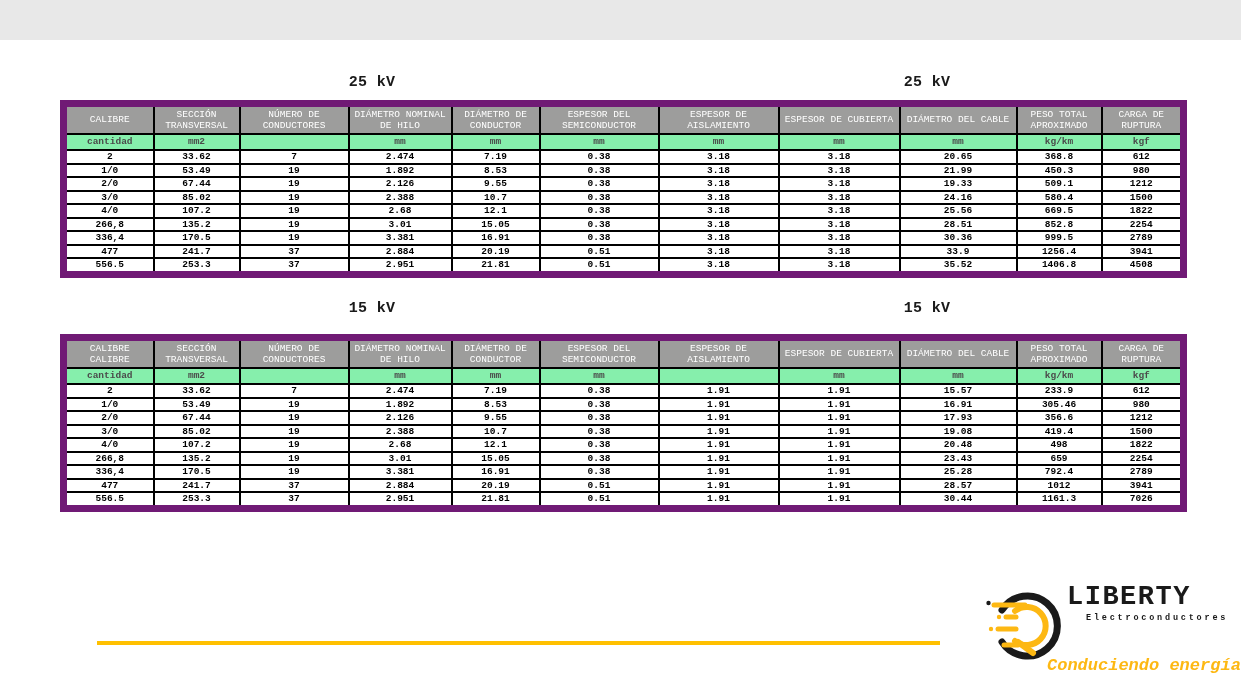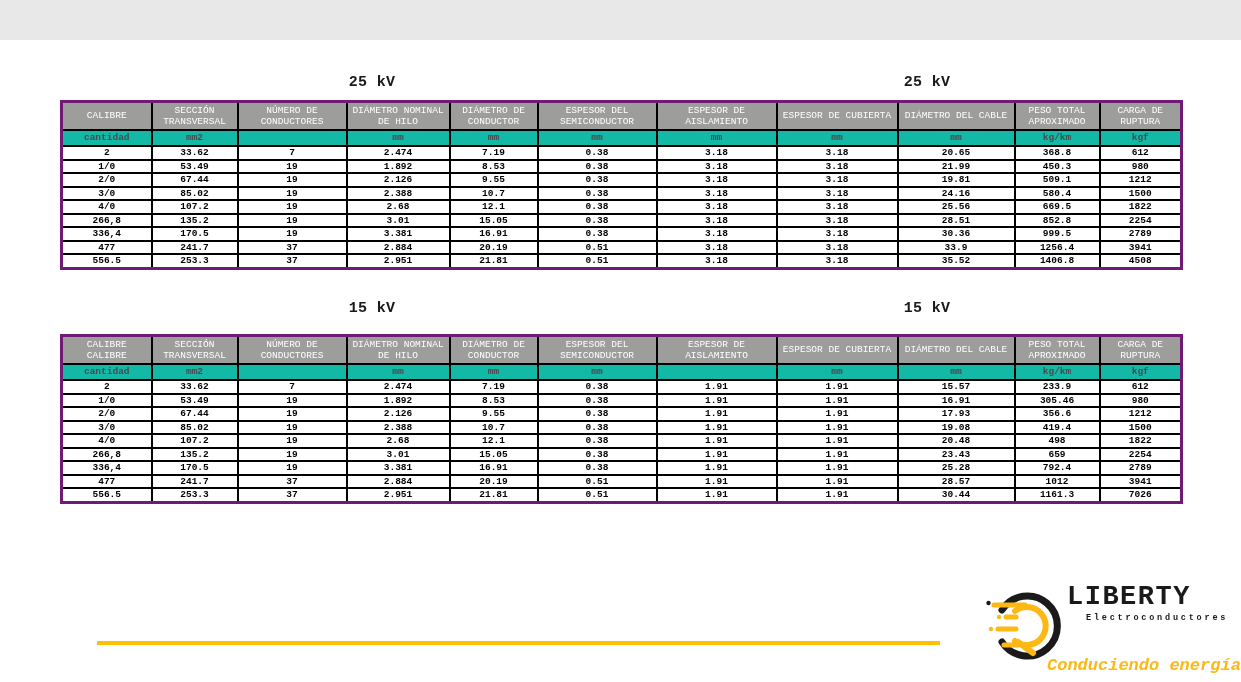--- a/index.html
+++ b/index.html
@@ -15,34 +15,34 @@
   .kv-title{
     position:absolute;top:0;transform:translateX(-50%);
     font-size:15px;font-weight:800;color:#1a1a1a;
     letter-spacing:0.3px;white-space:nowrap;
   }
   .kv-title.left{left:312px;}
   .kv-title.right{left:867px;}
   .spec-table{
     position:absolute;left:60px;
     border-collapse:collapse;table-layout:fixed;width:1120px;
-    border:3px solid #701a75;background:#fff;
+    border:7px solid #701a75;background:#fff;
   }
   .spec-table th,.spec-table td{
     border:2px solid #000;
     text-align:center;vertical-align:middle;
     padding:0 2px;overflow:hidden;
   }
   .spec-table th{
     background:#9d9d9c;color:#ffffff;
     font-size:9.5px;font-weight:500;line-height:1.18;
     white-space:pre-line;height:26px;
   }
   .spec-table tr.unit-row td{
-    background:#14b8a6;color:#4a4a4a;
+    background:#86efac;color:#4a4a4a;
     font-size:9.5px;font-weight:600;height:14px;line-height:1;
   }
   .spec-table tbody td{
     color:#000;font-size:9.5px;font-weight:700;
     height:11.5px;line-height:1;
   }
   .spec-table col.c0{width:90px}.spec-table col.c1{width:86px}
   .spec-table col.c2{width:109px}.spec-table col.c3{width:103px}
   .spec-table col.c4{width:88px}.spec-table col.c5{width:119px}
   .spec-table col.c6{width:120px}.spec-table col.c7{width:121px}
@@ -158,21 +158,21 @@
         </tr>
         <tr>
           <td>2/0</td>
           <td>67.44</td>
           <td>19</td>
           <td>2.126</td>
           <td>9.55</td>
           <td>0.38</td>
           <td>3.18</td>
           <td>3.18</td>
-          <td>19.81</td>
+          <td>19.33</td>
           <td>509.1</td>
           <td>1212</td>
         </tr>
         <tr>
           <td>3/0</td>
           <td>85.02</td>
           <td>19</td>
           <td>2.388</td>
           <td>10.7</td>
           <td>0.38</td>

